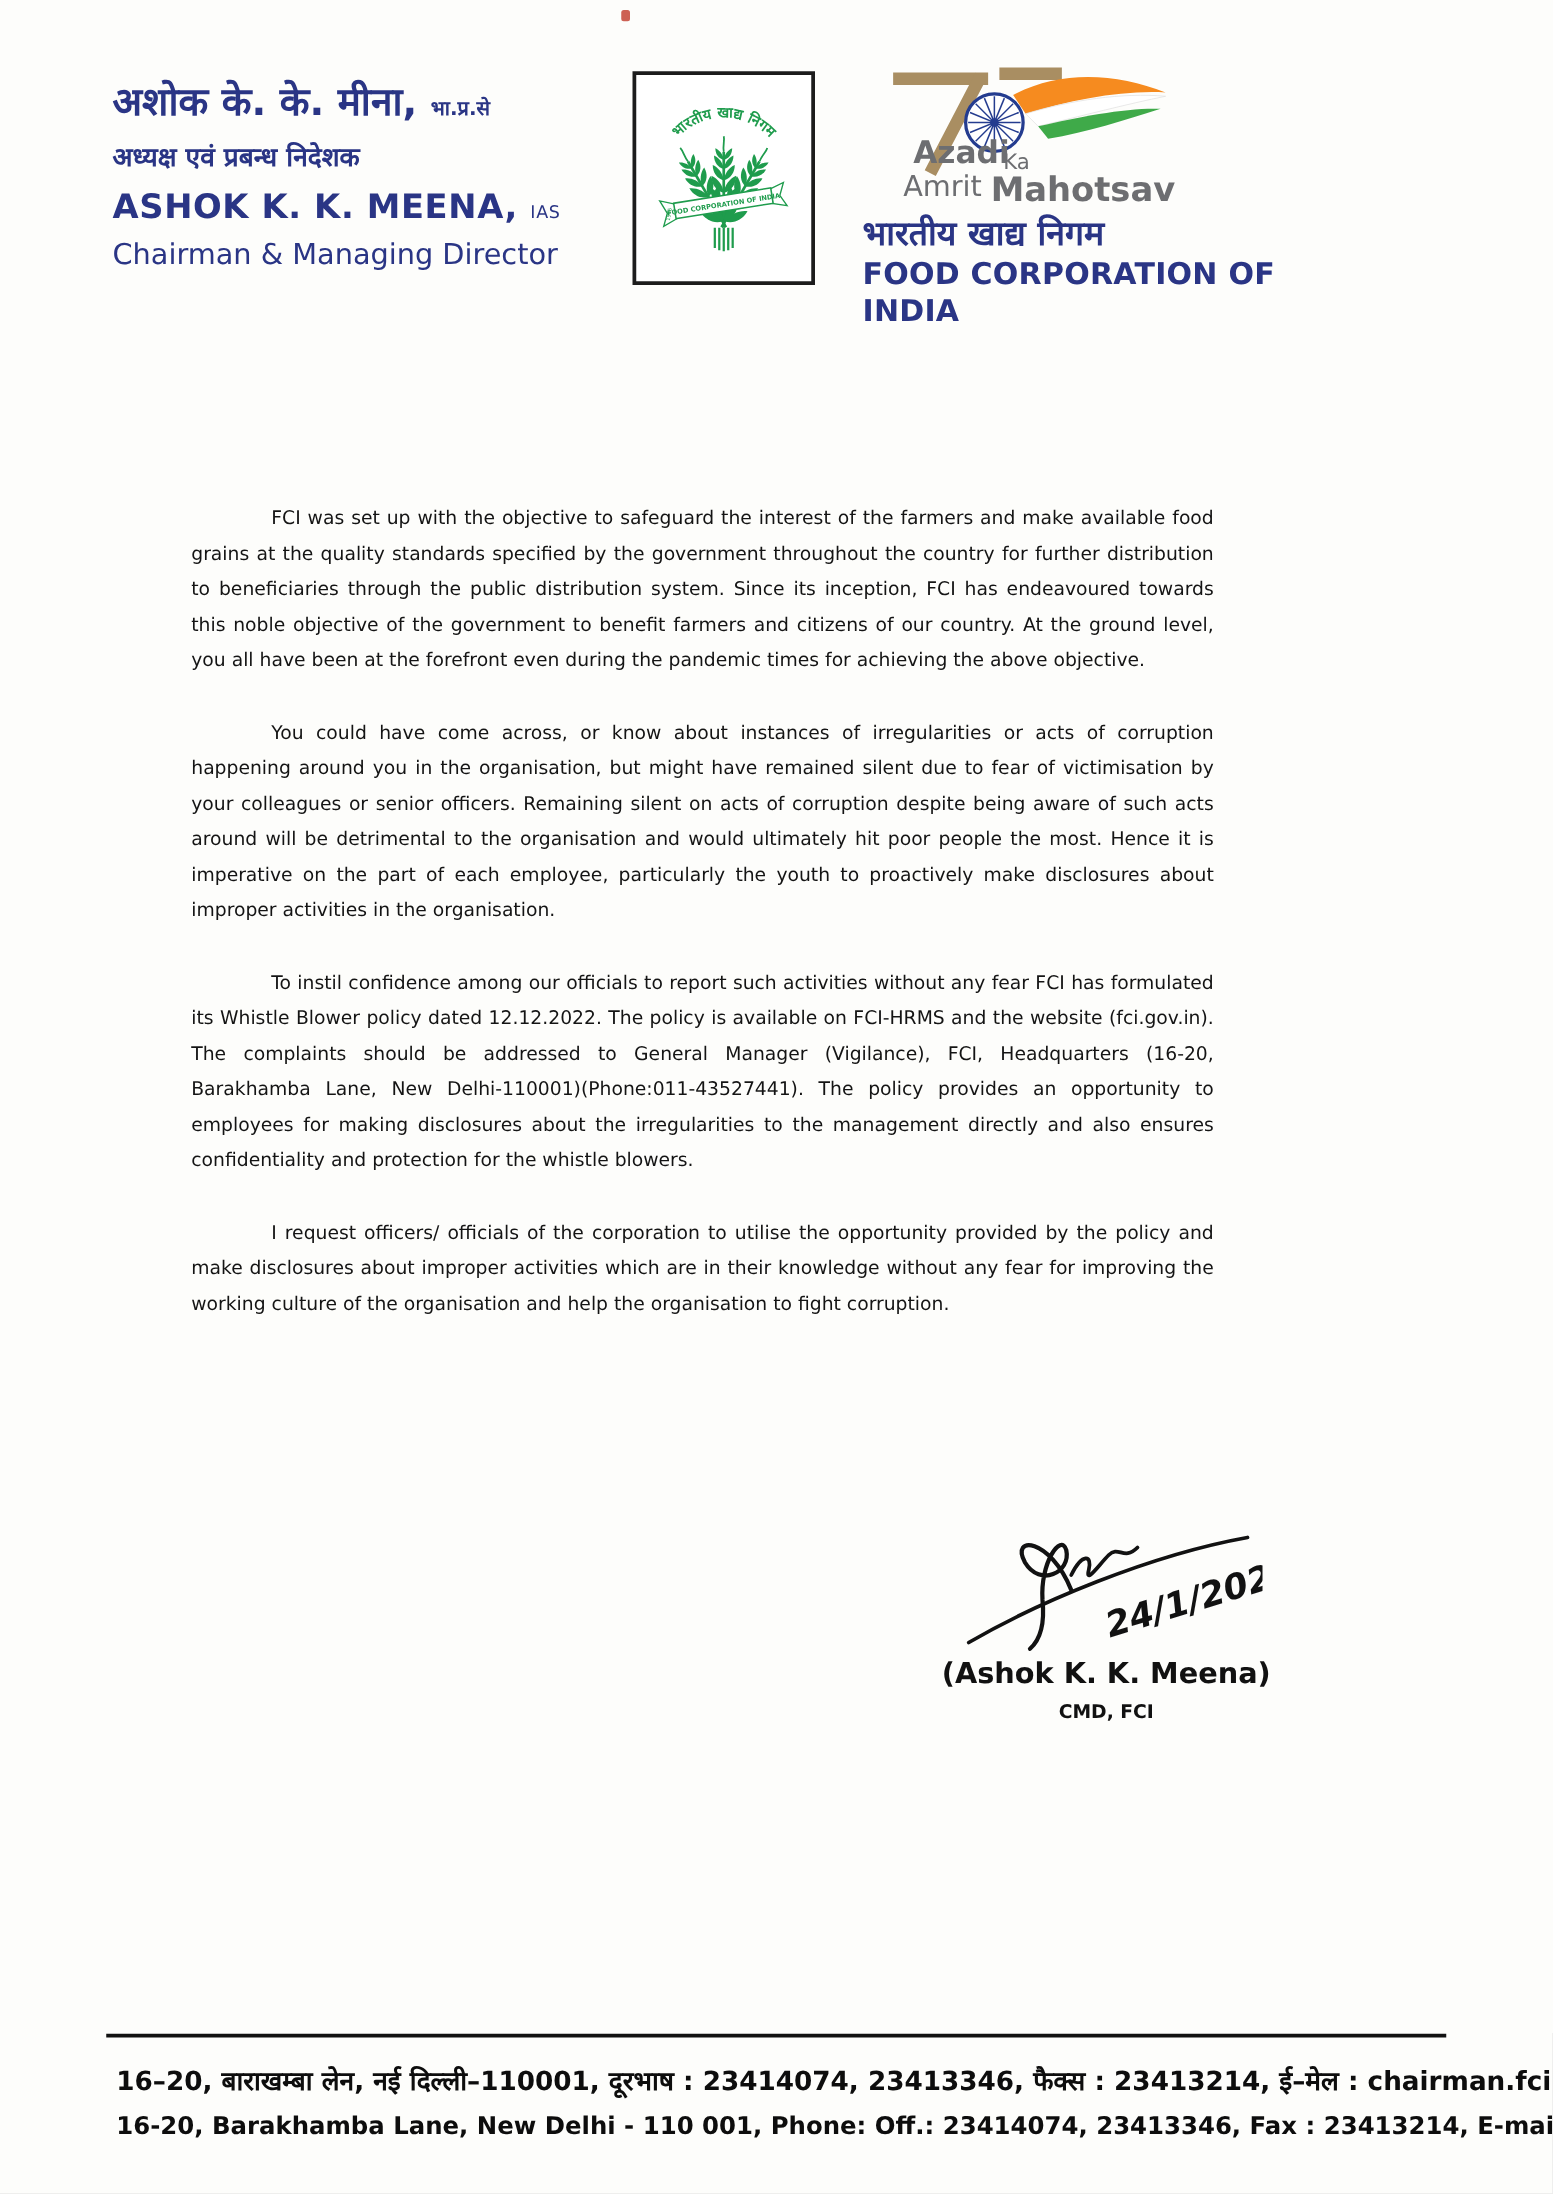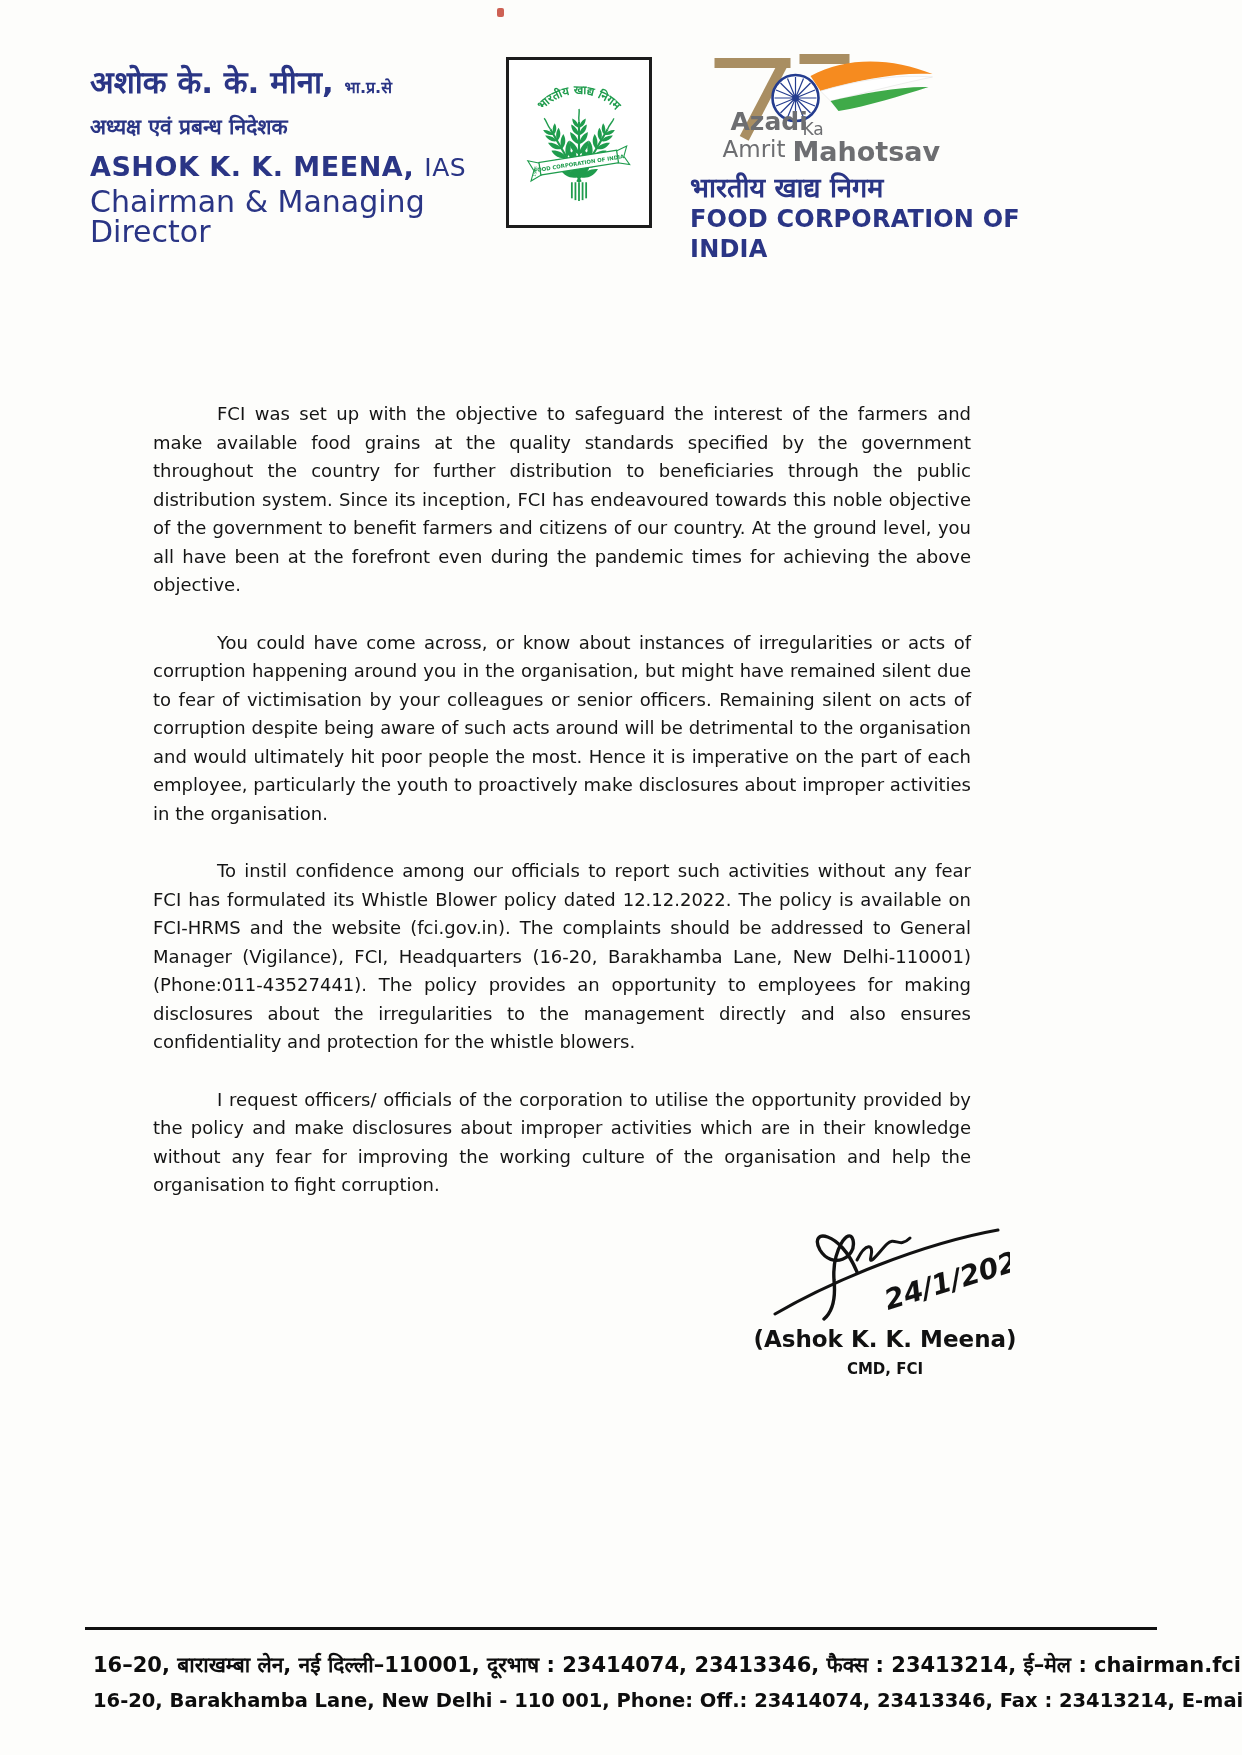--- a/index.html
+++ b/index.html
@@ -14,22 +14,22 @@
     padding-left:36px;
   }
   .speck{position:absolute;left:497px;top:8px;width:7px;height:9px;background:#c0392b;border-radius:2px;opacity:.8;}
 
   
   .hdr-left{position:absolute;left:90px;top:62px;width:400px;color:var(--navy,#2a3585);}
   .hdr-left .hi-name{font-size:31px;font-weight:bold;line-height:40px;}
   .hdr-left .hi-name .cadre{font-size:16px;font-weight:bold;}
   .hdr-left .hi-desg{font-size:21px;font-weight:bold;margin-top:4px;line-height:30px;}
   .hdr-left .en-name{font-size:27px;font-weight:bold;margin-top:8px;letter-spacing:.5px;line-height:34px;}
-  .hdr-left .en-name .cadre{font-size:25px;font-weight:normal;}
-  .hdr-left .en-desg{font-size:30px;margin-top:2px;line-height:30px;}
+  .hdr-left .en-name .cadre{font-size:14px;font-weight:normal;}
+  .hdr-left .en-desg{font-size:23px;margin-top:2px;line-height:30px;}
 
   .emblem-box{
     position:absolute;left:506px;top:57px;width:140px;height:165px;
     border:3px solid #1c1c1c;background:#fff;
     display:flex;align-items:center;justify-content:center;
   }
   .hdr-right{position:absolute;left:690px;top:46px;width:380px;}
   .hdr-right .org-hi{font-size:27px;font-weight:bold;color:var(--navy,#2a3585);line-height:32px;margin-top:2px;}
   .hdr-right .org-en{font-size:24px;font-weight:bold;color:var(--navy,#2a3585);line-height:30px;letter-spacing:.2px;}
 
@@ -38,21 +38,21 @@
     position:absolute;left:153px;top:310px;width:818px;
     text-align:center;font-size:30px;font-weight:bold;letter-spacing:1.5px;
     text-decoration:underline;text-underline-offset:6px;text-decoration-thickness:3px;
     color:#111;
   }
 
   
   .body-text{position:absolute;left:153px;top:400px;width:818px;}
   .body-text p{
     margin:0 0 29px 0;
-    font-size:18px;line-height:28.5px;
+    font-size:15px;line-height:28.5px;
     text-align:justify;text-indent:64px;
     color:#141414;
   }
 
   
   .sig-wrap{position:absolute;left:745px;top:1222px;width:280px;text-align:center;}
   .sig-wrap svg{display:block;margin:0 auto;}
   .sig-name{font-size:23px;font-weight:bold;color:#111;line-height:30px;margin-top:2px;}
   .sig-role{font-size:15px;font-weight:bold;color:#111;line-height:30px;}
 

